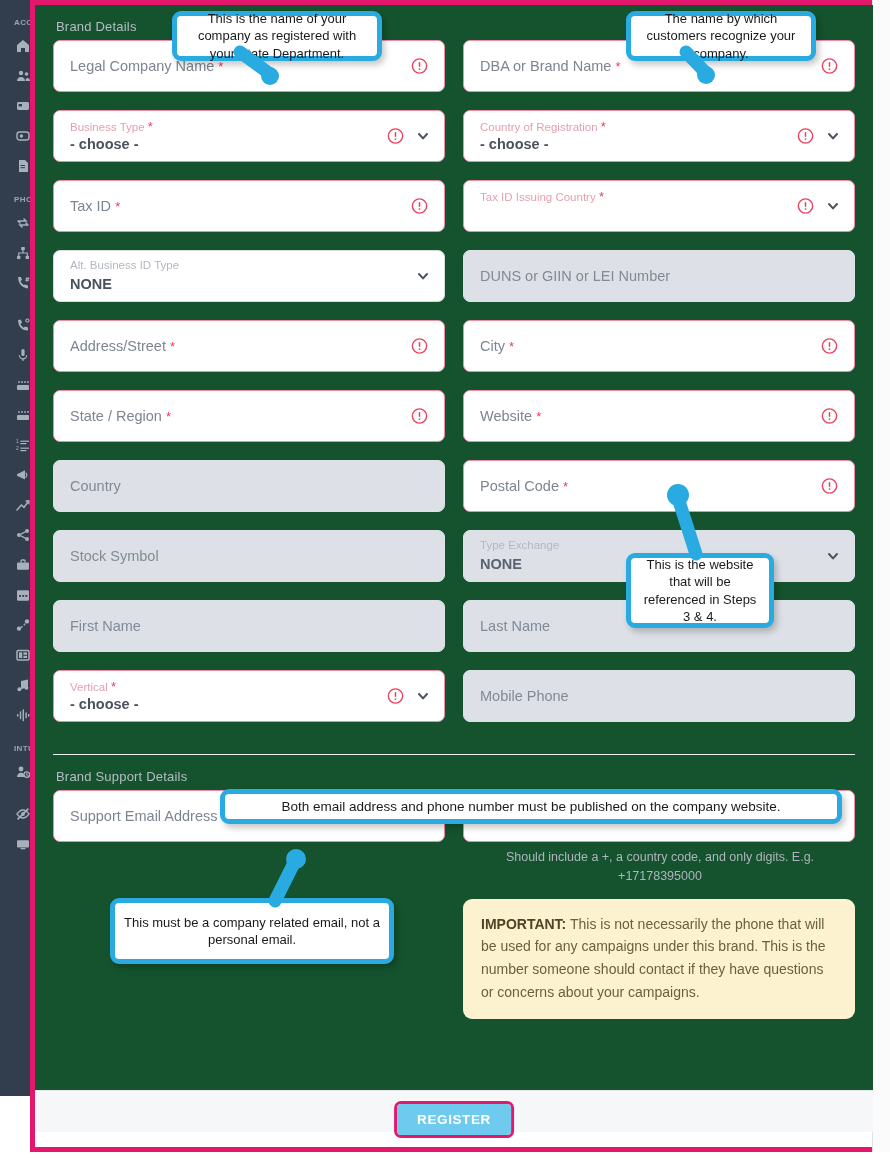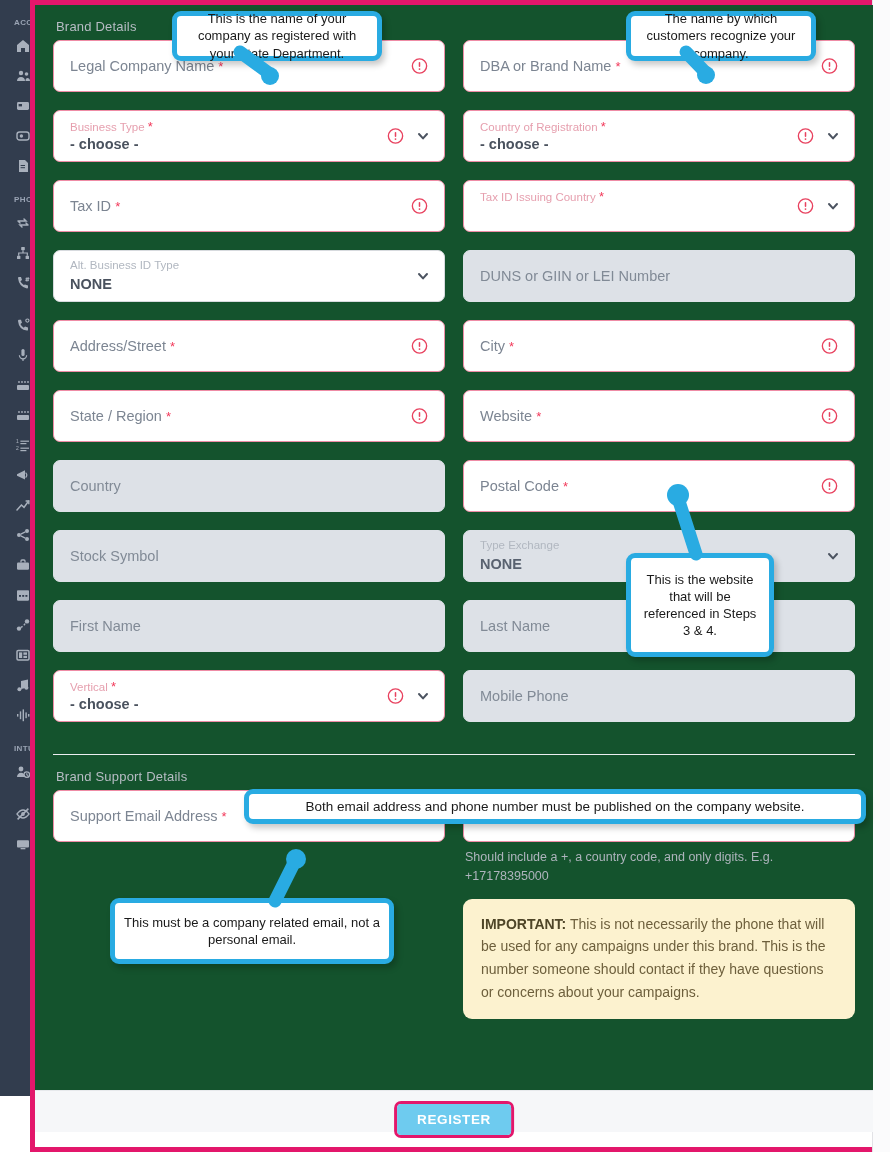--- a/index.html
+++ b/index.html
@@ -93,20 +93,21 @@
 
   .caret{
     position:absolute;right:14px;top:50%;transform:translateY(-50%);
     width:14px;height:14px;color:#4b5360;
   }
   .caret svg{width:14px;height:14px;display:block;stroke:currentColor;fill:none;stroke-width:2;}
 
   .helper{
     font-size:12.5px;color:#aeb4bd;line-height:1.55;
     margin:-12px 0 12px 2px;
+    text-align:center;
   }
   .notebox{
     background:#fcf2cf;border-radius:9px;padding:14px 18px 16px 18px;
     font-size:14px;line-height:1.62;color:#6d5f3c;
   }
   .notebox b{color:#4e4527;font-weight:bold;}
 
   
   .footer{
     position:absolute;left:35px;top:1090px;width:838px;height:42px;
@@ -623,29 +624,29 @@
   </div>
 
   <div class="callout" style="left:626px;top:11px;width:190px;height:50px;border-radius:9px;">The name by which customers recognize your company.</div>
   <div class="tail" style="left:676px;top:50px;">
     <svg width="80" height="50" viewBox="0 0 80 50">
       <path d="M10,2 L30,23" stroke="#29abe2" stroke-width="13" stroke-linecap="round"></path>
       <circle cx="30" cy="25" r="9" fill="#29abe2"></circle>
     </svg>
   </div>
 
-  <div class="callout" style="left:626px;top:553px;width:148px;height:104px;">This is the website that will be referenced in Steps 3 &amp; 4.</div>
+  <div class="callout" style="left:626px;top:553px;width:148px;height:75px;">This is the website that will be referenced in Steps 3 &amp; 4.</div>
   <div class="tail" style="left:648px;top:480px;">
     <svg width="80" height="80" viewBox="0 0 80 80">
       <path d="M30,18 L48,74" stroke="#29abe2" stroke-width="13" stroke-linecap="round"></path>
       <circle cx="30" cy="15" r="11" fill="#29abe2"></circle>
     </svg>
   </div>
 
-  <div class="callout" style="left:244px;top:789px;width:622px;height:35px;font-size:13.5px;">Both email address and phone number must be published on the company website.</div>
+  <div class="callout" style="left:220px;top:789px;width:622px;height:35px;font-size:13.5px;">Both email address and phone number must be published on the company website.</div>
 
   <div class="callout" style="left:110px;top:898px;width:284px;height:66px;">This must be a company related email, not a personal email.</div>
   <div class="tail" style="left:255px;top:845px;">
     <svg width="80" height="70" viewBox="0 0 80 70">
       <path d="M40,16 L20,56" stroke="#29abe2" stroke-width="13" stroke-linecap="round"></path>
       <circle cx="41" cy="14" r="10" fill="#29abe2"></circle>
     </svg>
   </div>
 
 </div>

